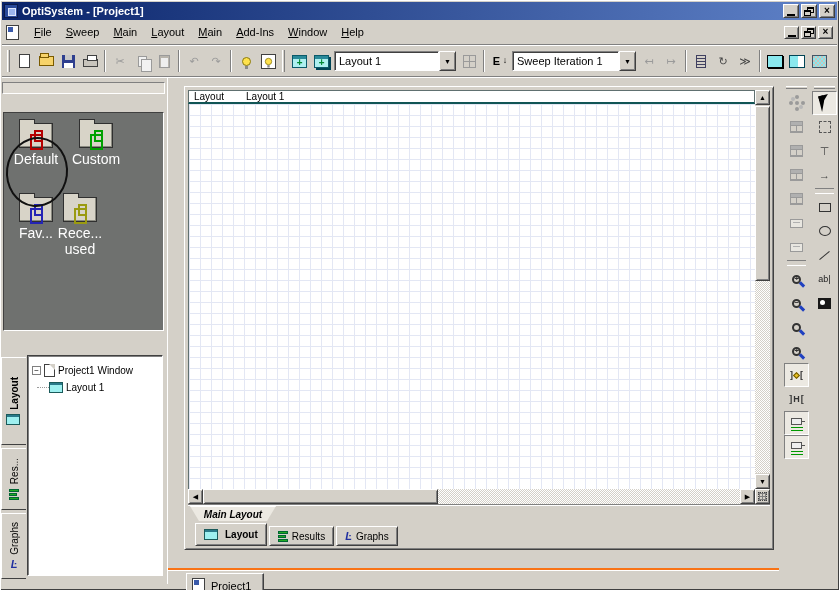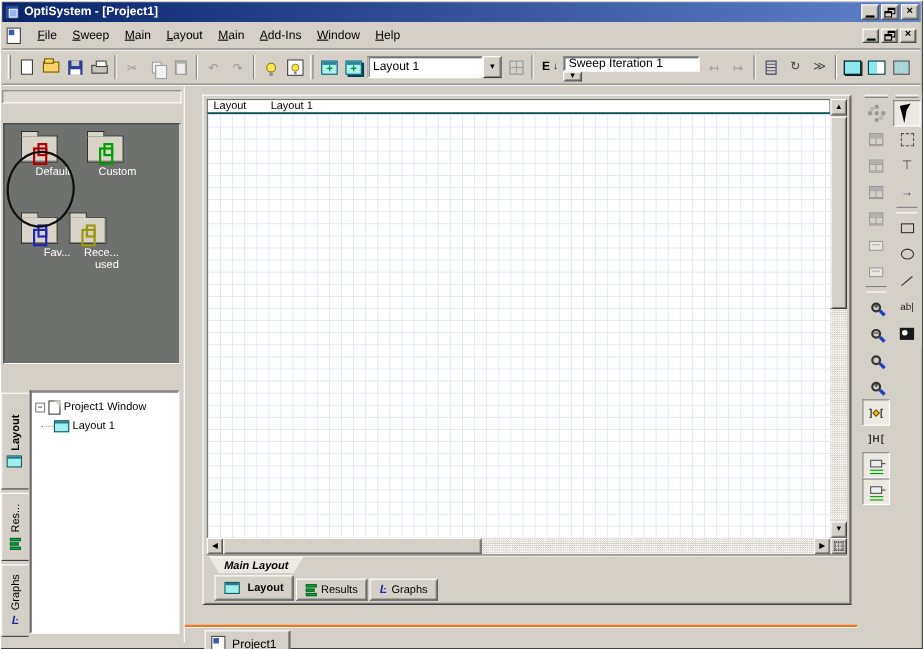--- a/index.html
+++ b/index.html
@@ -67,21 +67,21 @@
 .i-cyansplit{width:16px;height:13px;border:1px solid #045;background:linear-gradient(90deg,#8ae8ee 55%,#fff 55%);}
 .i-cyanchk{width:15px;height:13px;border:1px solid #456;background-image:conic-gradient(#8ae8ee 25%,#c8c4bc 0 50%,#8ae8ee 0 75%,#c8c4bc 0);background-size:4px 4px;}
 
 .panel{position:absolute;left:1px;width:165px;}
 .ptitle{height:14px;display:flex;align-items:center;background:#d4d0c8;border:1px solid;border-color:#fff #808080 #808080 #fff;padding:0 2px;font-size:10px;}
 .ptitle .t{flex:1;}
 .pbtn{width:12px;height:11px;margin-left:1px;display:flex;align-items:center;justify-content:center;font-size:7px;line-height:1;}
 #complib{top:80px;height:255px;}
 #complib .strip{height:12px;margin:2px 1px;border:1px solid;border-color:#808080 #fff #fff #808080;background:#dedad2;}
 #libbody{position:absolute;left:2px;right:2px;top:32px;bottom:4px;background:#6f716f;border:1px solid;border-color:#404040 #fff #fff #404040;}
-.fcell{position:absolute;width:56px;text-align:right;color:#fff;font-size:10px;}
+.fcell{position:absolute;width:56px;text-align:center;color:#fff;font-size:14px;}
 .folder{width:34px;height:25px;background:#d8d4c8;border:1px solid #303030;box-shadow:inset -1px -1px 0 #8a8a80;margin:6px auto 3px;position:relative;display:flex;align-items:center;justify-content:center;}
 .folder::before{content:"";position:absolute;top:-5px;left:-1px;width:14px;height:4px;background:#d8d4c8;border:1px solid #303030;border-bottom:none;}
 .emb{position:relative;width:9px;height:12px;border:2px solid var(--c);margin-left:4px;}
 .emb::before{content:"";position:absolute;left:-6px;top:2px;width:9px;height:12px;border:2px solid var(--c);}
 .ellipse{position:absolute;left:2px;top:24px;width:62px;height:70px;border:2px solid #101010;border-radius:50%;transform:rotate(7deg);pointer-events:none;}
 #projbrowser{top:338px;height:246px;}
 #pbbody{position:absolute;left:0;right:0;top:15px;bottom:0;}
 .vtabs{position:absolute;left:0;top:4px;width:27px;bottom:4px;}
 .vtab{width:25px;margin-bottom:3px;border:1px solid;border-color:#fff #404040 #404040 #fff;border-right:none;background:#d4d0c8;display:flex;flex-direction:column;align-items:center;justify-content:center;gap:4px;padding:5px 0;}
 .vtab .vl{writing-mode:vertical-rl;transform:rotate(180deg);font-size:10px;white-space:nowrap;}
@@ -248,21 +248,21 @@
       <span class="fld">Layout 1</span>
       <span class="drop bo">▼</span>
     </span>
     <span class="tbtn">
         <i class="i-grid4g"></i>
       </span>
     <span class="sep"></span>
     <span class="tbtn">
         <span class="i-sort">E</span>
       </span>
-    <span class="combo" style="width:124px;flex-direction:column;">
+    <span class="combo" style="width:124px;">
       <span class="fld">Sweep Iteration 1</span>
       <span class="drop bo">▼</span>
     </span>
     <span class="tbtn gray">
         <span>↤</span>
       </span>
     <span class="tbtn gray">
         <span>↦</span>
       </span>
     <span class="sep"></span>

